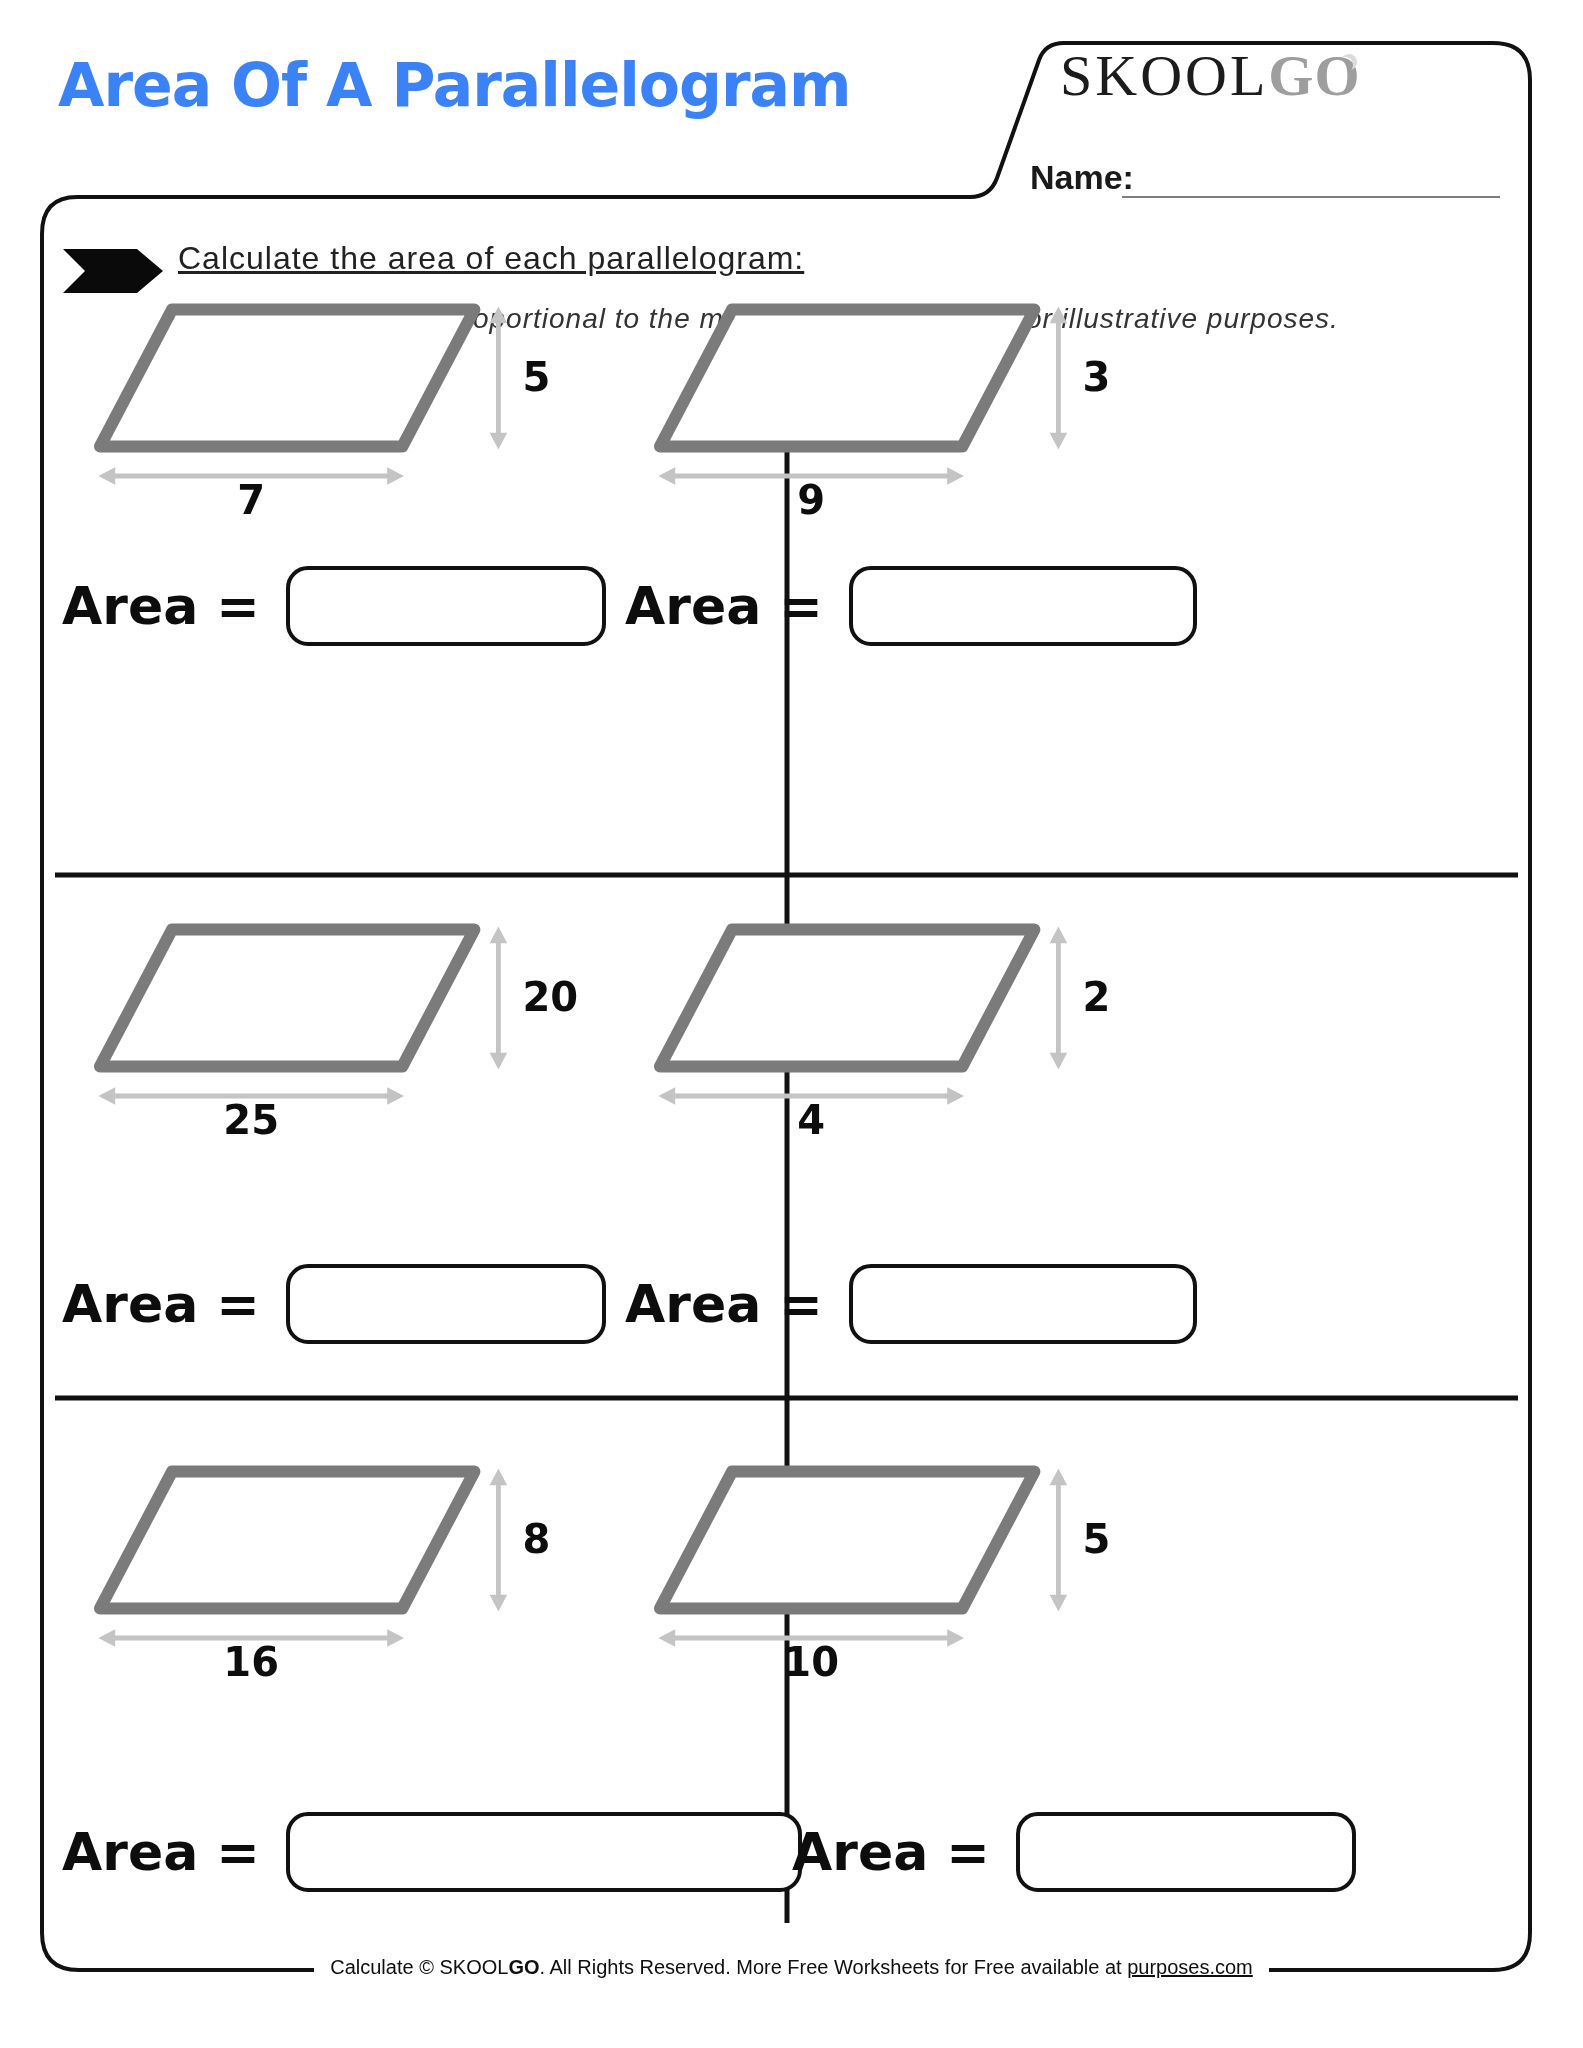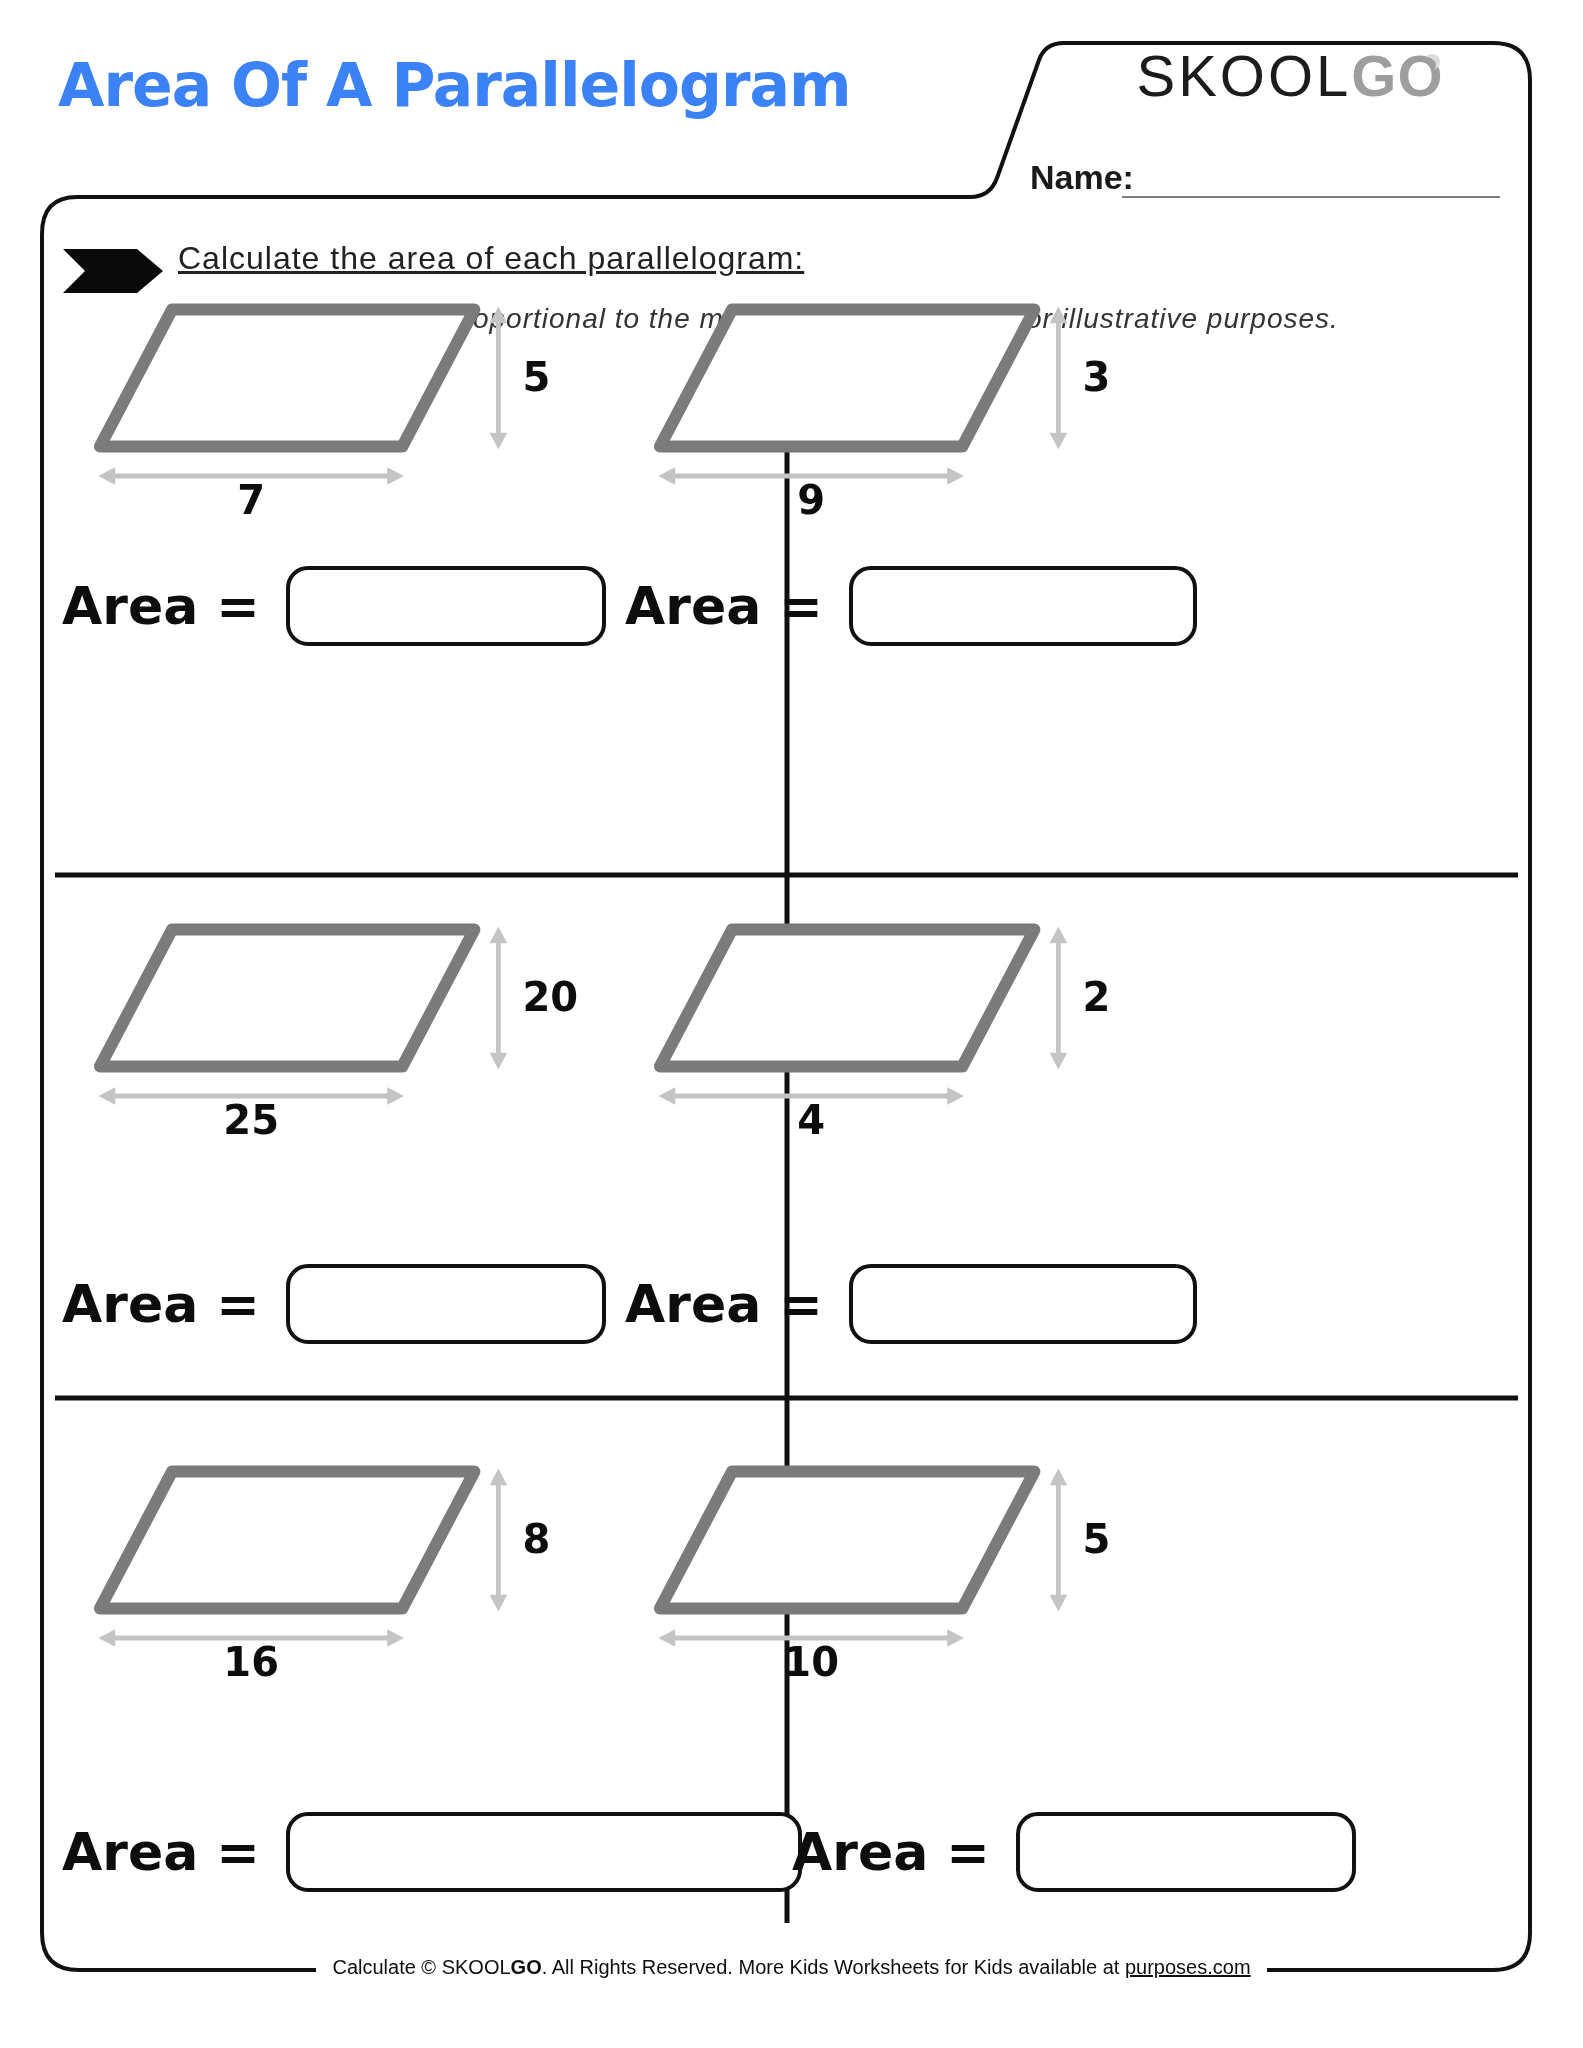--- a/index.html
+++ b/index.html
@@ -8,22 +8,22 @@
     font-family:"Liberation Sans",sans-serif;overflow:hidden;color:#111;
   }
   .abs{position:absolute;}
 
   
   .title{
     left:58px;top:50px;font-family:"DejaVu Sans",sans-serif;font-weight:bold;
     font-size:60px;letter-spacing:-1px;color:#3b82f6;white-space:nowrap;z-index:2;
   }
   .logo{
-    left:1060px;top:42px;width:460px;text-align:center;z-index:2;white-space:nowrap;
-    font-family:Liberation Sans, sans-serif;
+    left:1060px;top:42px;width:460px;text-align:left;z-index:2;white-space:nowrap;
+    font-family:Liberation Serif, serif;
   }
   .logo .black{font-size:58px;font-weight:300;letter-spacing:3px;color:#1c1c1c;}
   .logo .gray{font-size:58px;font-weight:bold;letter-spacing:1px;color:#9e9e9e;position:relative;}
   .logo .gray::after{ 
     content:"";position:absolute;right:8px;top:14px;width:16px;height:16px;
     border-radius:50%;box-shadow:4px -3px 0 0 #dcdcdc;
   }
   .name-row{left:1030px;top:158px;font-size:34px;font-weight:bold;color:#1a1a1a;z-index:2;}
   .name-line{left:1122px;top:196px;width:378px;border-top:2px solid #7d7d7d;z-index:2;}
 
@@ -185,15 +185,15 @@
   <text x="538" y="114">5</text>
   <text x="199" y="267" text-anchor="middle">10</text>
 </svg>
 <div class="area-row ar-5">
   <span class="area-label">Area =</span>
   <div class="answer-box"></div>
 </div>
 
 <div class="abs footer">
   <span class="wrap">
-    <span>Calculate © SKOOL</span><span class="b">GO</span><span>. All Rights Reserved. More Kids Worksheets for Kids available at </span><span class="link">purposes.com</span>
+    <span>Calculate © SKOOL</span><span class="b">GO</span><span>. All Rights Reserved. More Free Worksheets for Free available at </span><span class="link">purposes.com</span>
   </span>
 </div>
 
 </body></html>

